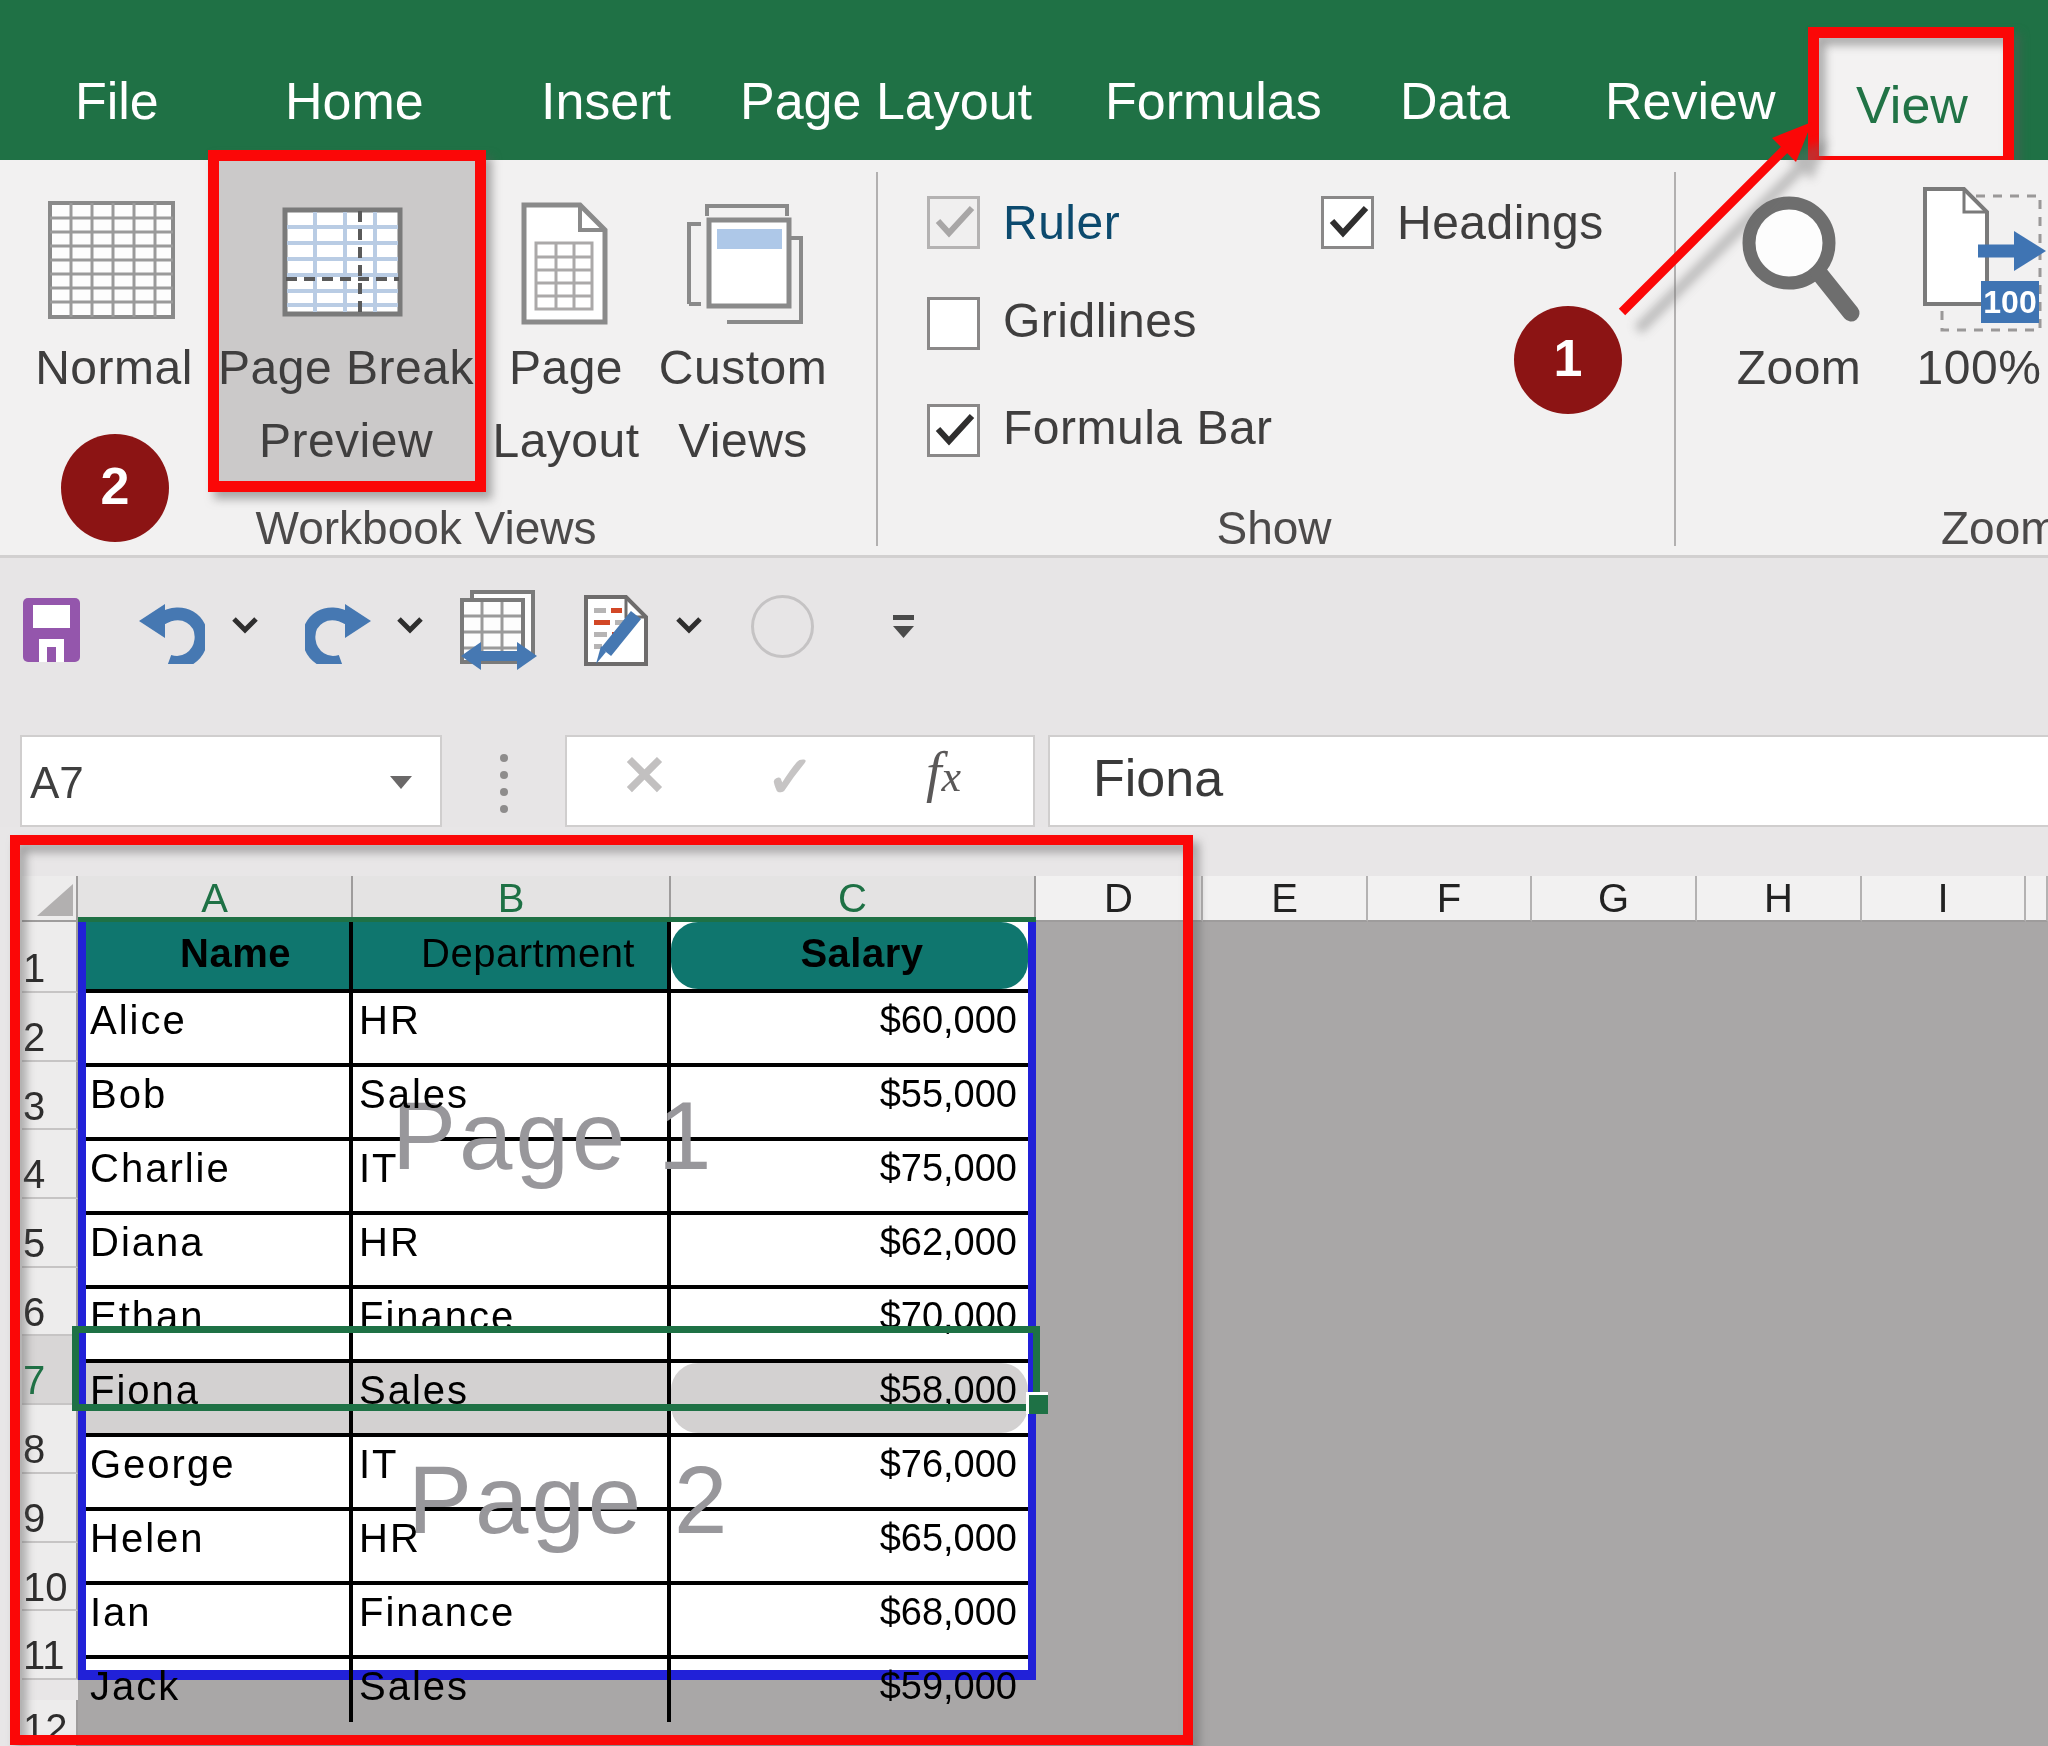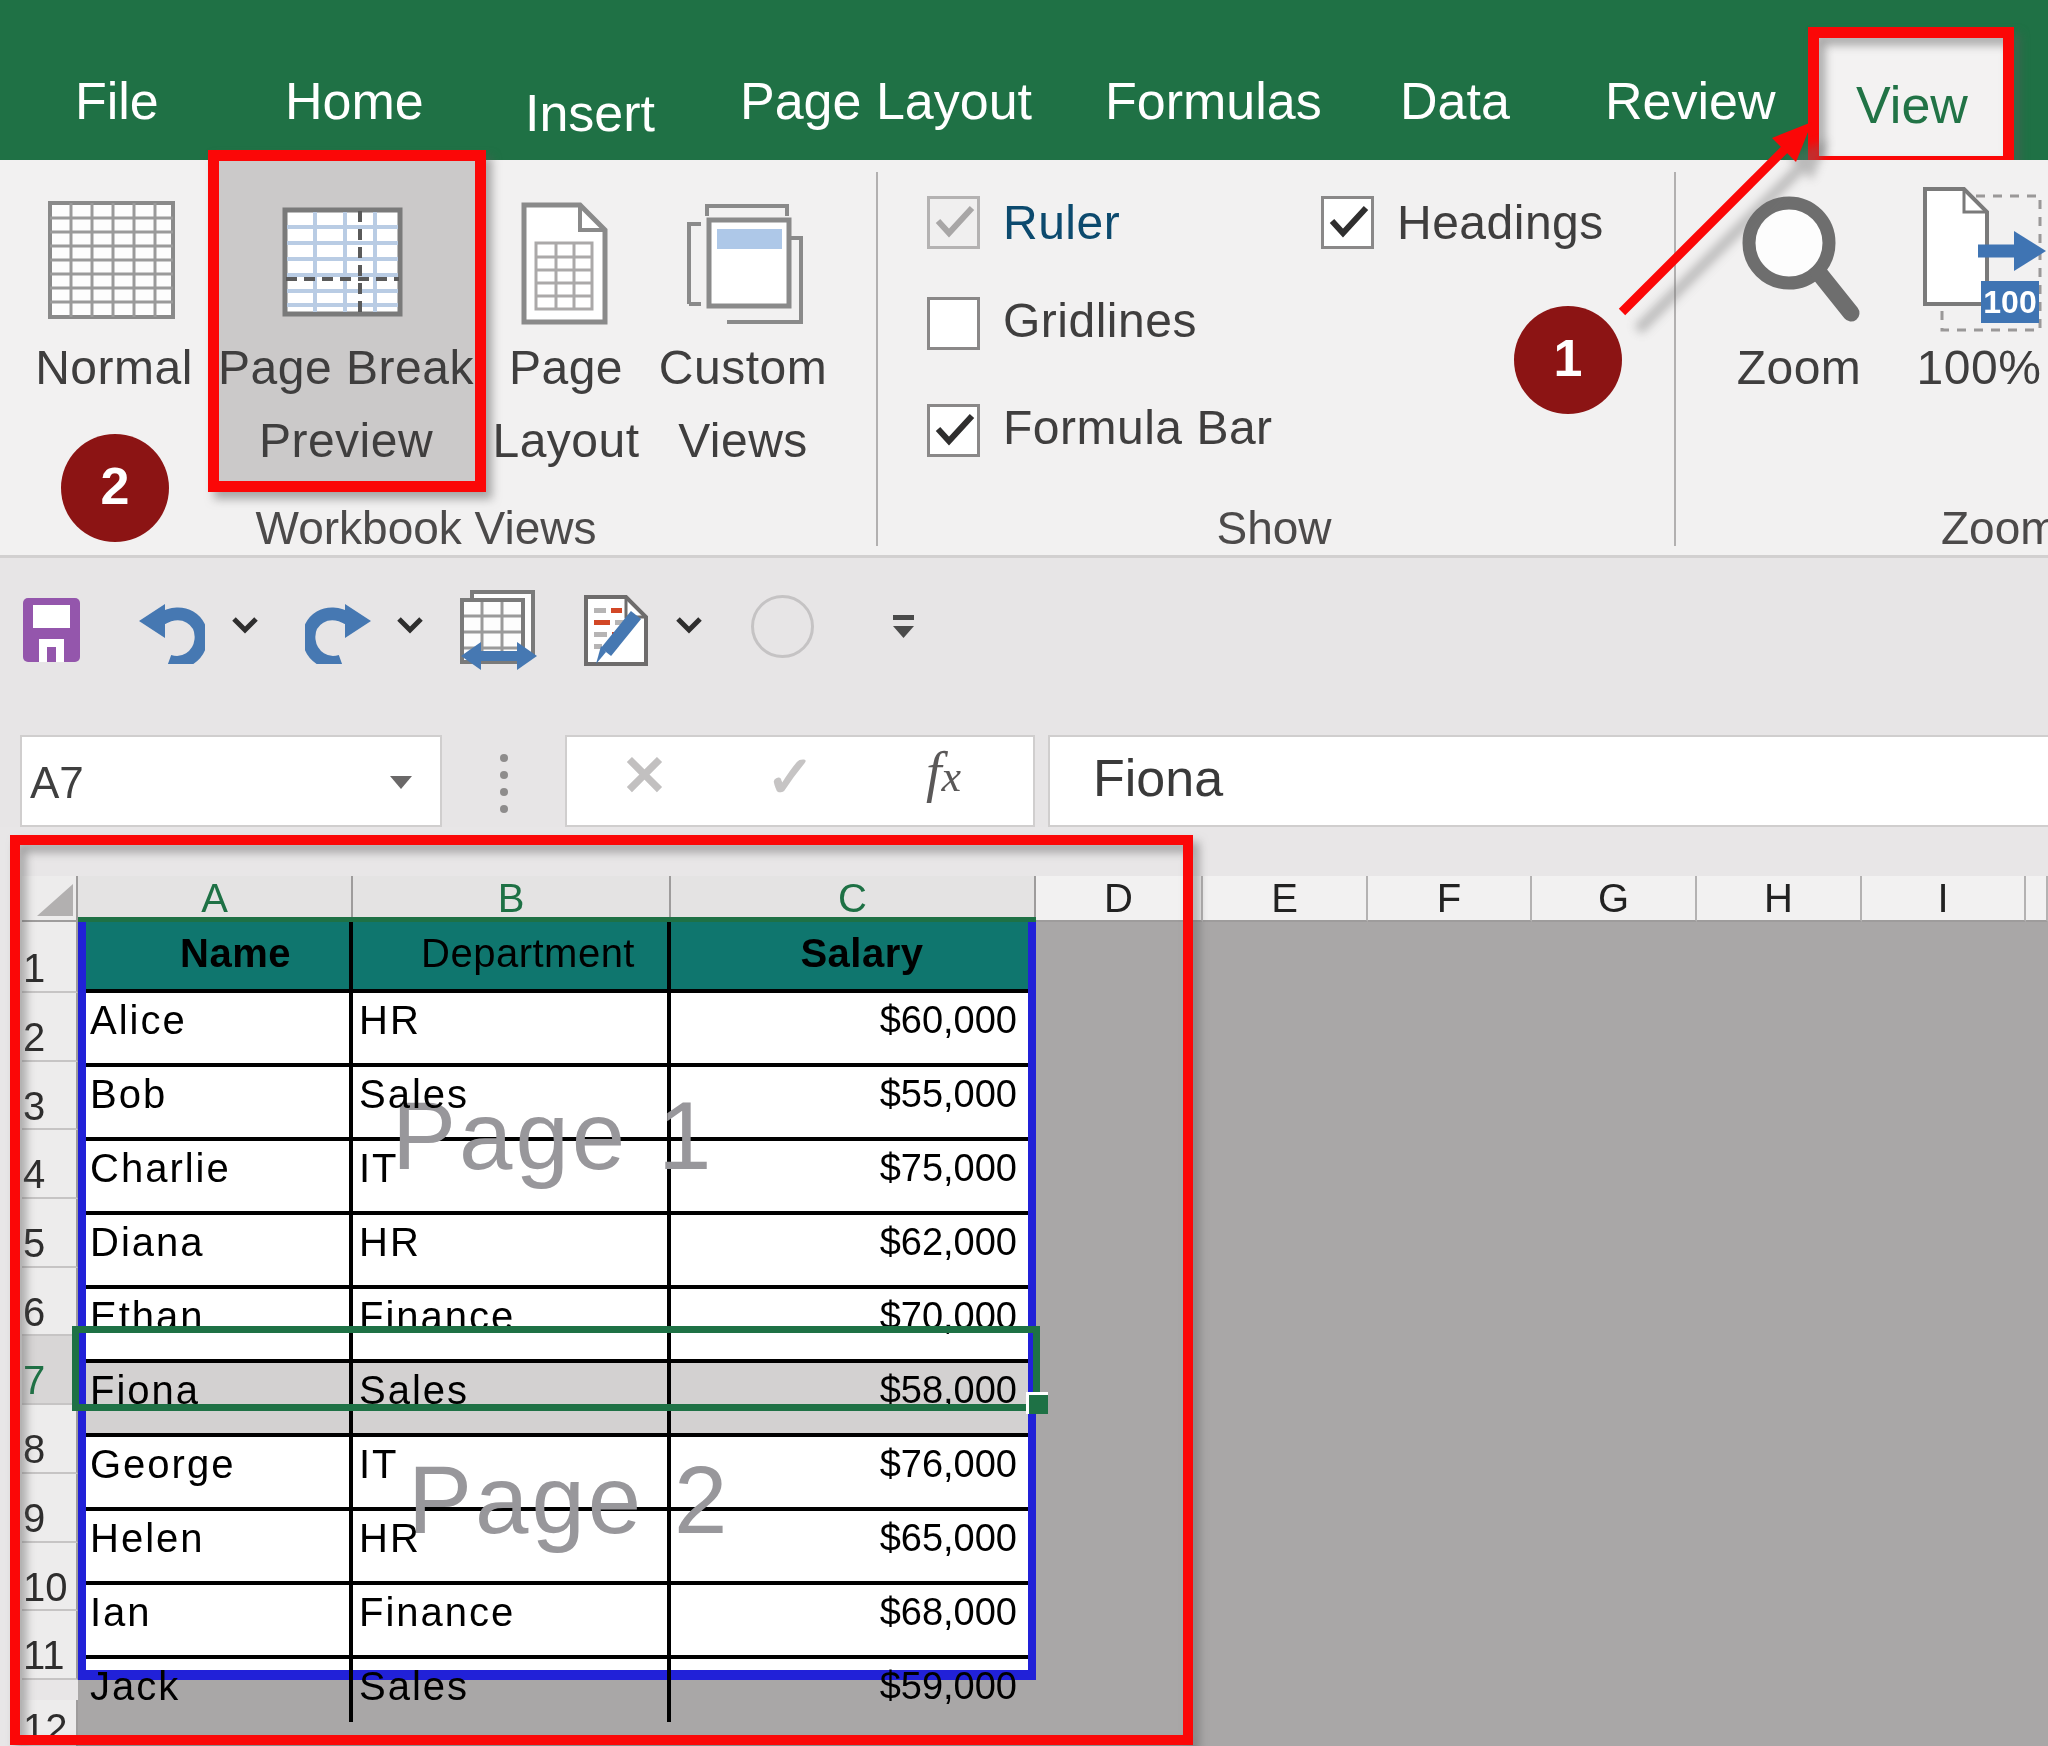--- a/index.html
+++ b/index.html
@@ -26,31 +26,31 @@
   .wm{position:absolute;font-size:96px;color:#98979B;z-index:5;line-height:1;
     letter-spacing:3px;}
   .rh{width:56px;height:68.7px;box-sizing:border-box;background:#EDECEC;
     border-right:2px solid #9E9C9C;border-bottom:2px solid #C6C4C4;
     font-size:40px;color:#2E2D2D;padding-left:1px;line-height:1;padding-top:24px;}
   .rh7{background:#D8D6D6;color:#1E7145;}
   .row{height:74px;border-bottom:4px solid #000;box-sizing:border-box;}
   .hdr .cell{background:#0f766e;padding-left:36px;}
   .cA{width:267px;border-right:4px solid #000;padding-left:4px;line-height:55px;letter-spacing:2px;}
   .cB{width:318px;border-right:4px solid #000;padding-left:6px;line-height:55px;letter-spacing:2px;}
-  .cC{width:357px;text-align:right;padding-right:11px;line-height:55px;font-size:38px;}
+  .cC{width:357px;text-align:right;padding-right:11px;line-height:55px;font-size:38px;border-radius:27px;}
   .r7 .cell{background:#D3D1D1;}
 </style>
 </head>
 <body>
 <div id="page">
 
   <div class="abs" style="left:0;top:0;width:2048px;height:160px;background:#1F7145;"></div>
   <div class="abs tab" style="left:75px;top:75px;">File</div>
   <div class="abs tab" style="left:285px;top:75px;">Home</div>
-  <div class="abs tab" style="left:525px;top:75px;margin-top:12px;">Insert</div>
+  <div class="abs tab" style="left:541px;top:75px;">Insert</div>
   <div class="abs tab" style="left:740px;top:75px;">Page Layout</div>
   <div class="abs tab" style="left:1105px;top:75px;">Formulas</div>
   <div class="abs tab" style="left:1400px;top:75px;">Data</div>
   <div class="abs tab" style="left:1605px;top:75px;">Review</div>
 
   <div class="abs" style="left:1819px;top:38px;width:184px;height:122px;background:#F3F2F2;"></div>
   <div class="abs tab ctr" style="left:1912px;top:79px;color:#217346;">View</div>
   <div class="abs redframe" style="left:1808px;top:27px;width:184px;height:118px;"></div>
 
   <div class="abs" style="left:0;top:160px;width:2048px;height:395px;background:#F2F1F1;"></div>

